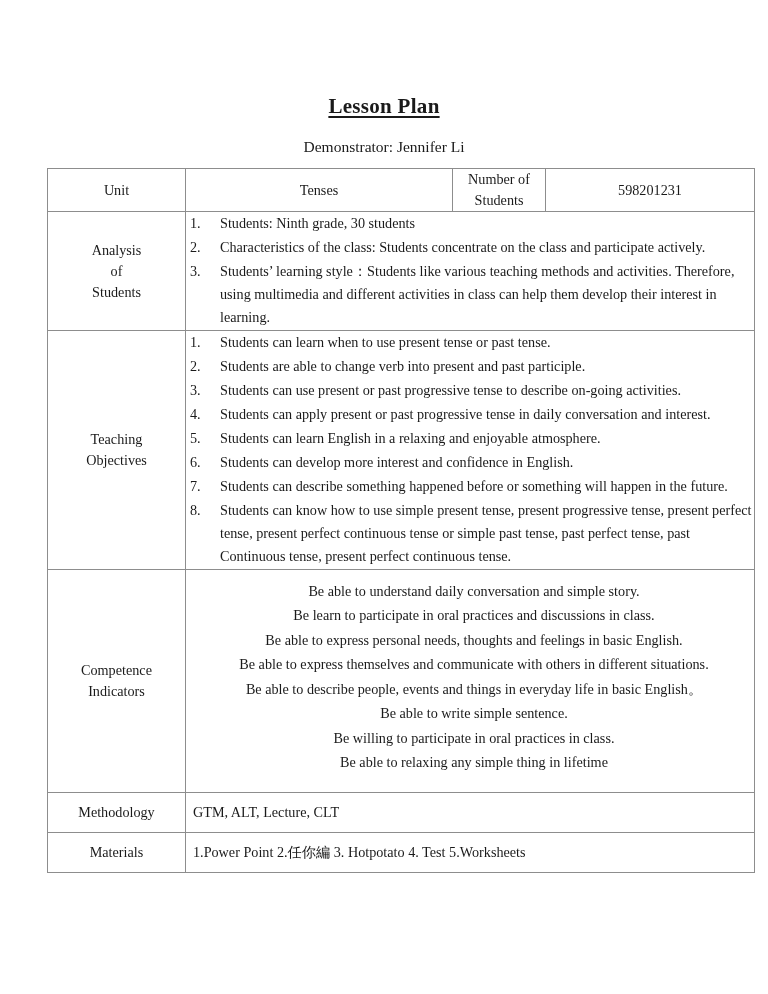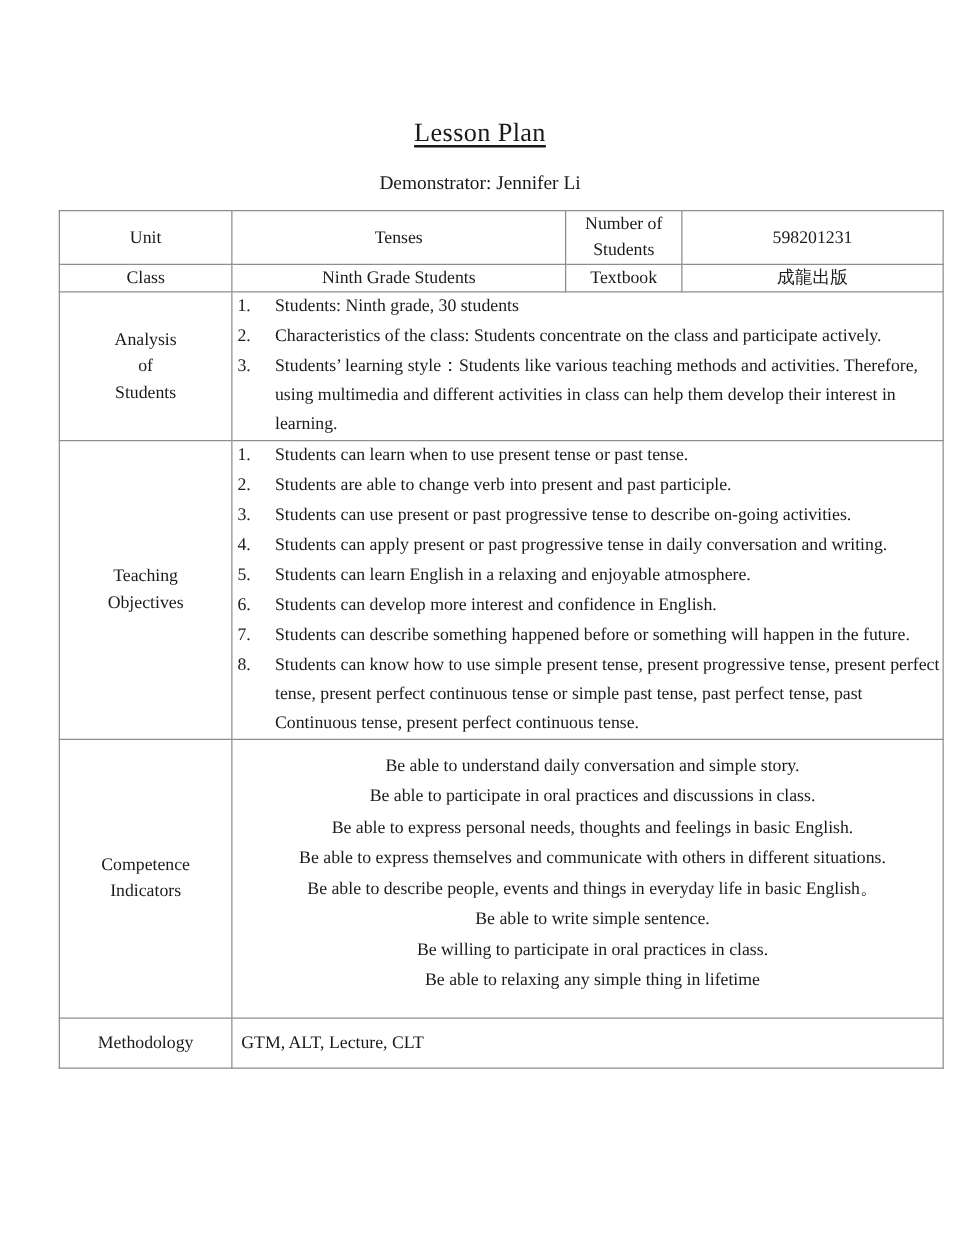--- a/index.html
+++ b/index.html
@@ -46,21 +46,21 @@
   }
 
   
   .doc-title {
     position: absolute;
     top: 94px;
     left: 0;
     width: 768px;
     text-align: center;
     font-size: 21px;
-    font-weight: normal;
+    font-weight: bold;
     letter-spacing: .3px;
   }
   .doc-title span {
     text-decoration: underline;
     text-underline-offset: 3px;
   }
   .doc-subtitle {
     position: absolute;
     top: 138px;
     left: 0;
@@ -171,26 +171,20 @@
       <tr>
         <td class="lbl cell-pad-lg">Unit</td>
         <td class="val-center cell-pad-lg">Tenses</td>
         <td class="val-center">
             <div>Number of</div>
             <div>Students</div>
           </td>
         <td class="val-center">598201231</td>
       </tr>
 
-      <tr>
-        <td class="lbl cell-pad-lg">Class</td>
-        <td class="val-center cell-pad-lg">Ninth Grade Students</td>
-        <td class="val-center">Textbook</td>
-        <td class="val-center">成龍出版</td>
-      </tr>
 
 
       <tr>
         <td class="lbl">
           <span><div>Analysis</div><div>of</div><div>Students</div></span>
         </td>
         <td class="body" colspan="3">
           <ol class="num-list">
             <li class="hang">
               <span class="num">1.</span>
@@ -221,21 +215,21 @@
             <li class="hang">
               <span class="num">2.</span>
               <span>Students are able to change verb into present and past participle.</span>
             </li>
             <li class="hang">
               <span class="num">3.</span>
               <span>Students can use present or past progressive tense to describe on-going activities.</span>
             </li>
             <li class="hang">
               <span class="num">4.</span>
-              <span>Students can apply present or past progressive tense in daily conversation and writing.</span>
+              <span>Students can apply present or past progressive tense in daily conversation and interest.</span>
             </li>
             <li class="hang">
               <span class="num">5.</span>
               <span>Students can learn English in a relaxing and enjoyable atmosphere.</span>
             </li>
             <li class="hang">
               <span class="num">6.</span>
               <span>Students can develop more interest and confidence in English.</span>
             </li>
             <li class="hang">
@@ -250,33 +244,37 @@
         </td>
       </tr>
 
       <tr>
         <td class="lbl">
           <span><div>Competence</div><div>Indicators</div></span>
         </td>
         <td class="body" colspan="3" style="padding-top:9px;padding-bottom:18px;padding-left:7px;text-align:center;">
           <ul class="plain-list">
             <li>Be able to understand daily conversation and simple story.</li>
-            <li>Be able to participate in oral practices and discussions in class.</li>
+            <li>Be learn to participate in oral practices and discussions in class.</li>
             <li>Be able to express personal needs, thoughts and feelings in basic English.</li>
             <li>Be able to express themselves and communicate with others in different situations.</li>
             <li>Be able to describe people, events and things in everyday life in basic English。</li>
             <li>Be able to write simple sentence.</li>
             <li>Be willing to participate in oral practices in class.</li>
             <li>Be able to relaxing any simple thing in lifetime</li>
           </ul>
         </td>
       </tr>
 
       <tr>
         <td class="lbl" style="padding-top:9px;padding-bottom:9px;">Methodology</td>
         <td class="body" colspan="3" style="padding-top:9px;padding-bottom:9px;padding-left:7px;vertical-align:middle;">GTM, ALT, Lecture, CLT</td>
       </tr>
 
+      <tr>
+        <td class="lbl" style="padding-top:9px;padding-bottom:9px;">Materials</td>
+        <td class="body" colspan="3" style="padding-top:9px;padding-bottom:9px;padding-left:7px;vertical-align:middle;">1.Power Point 2.任你編  3. Hotpotato 4. Test 5.Worksheets</td>
+      </tr>
 
     </tbody>
   </table>
 
 </div>
 
 </body></html>

